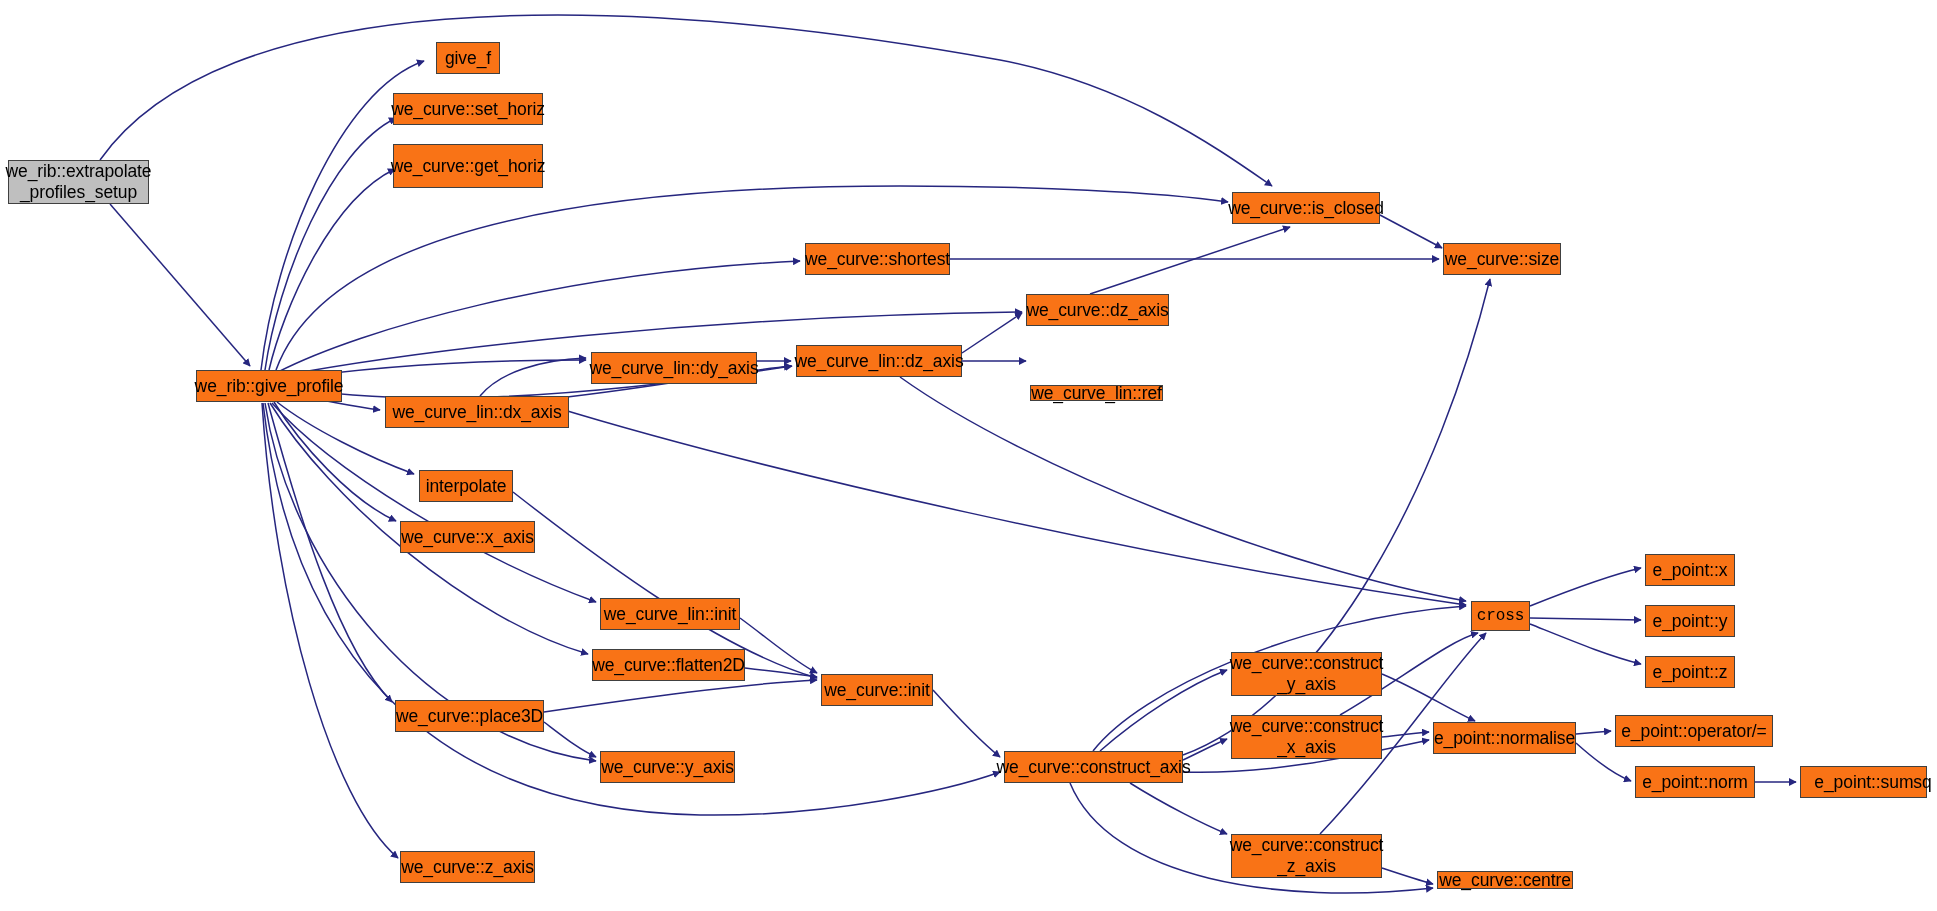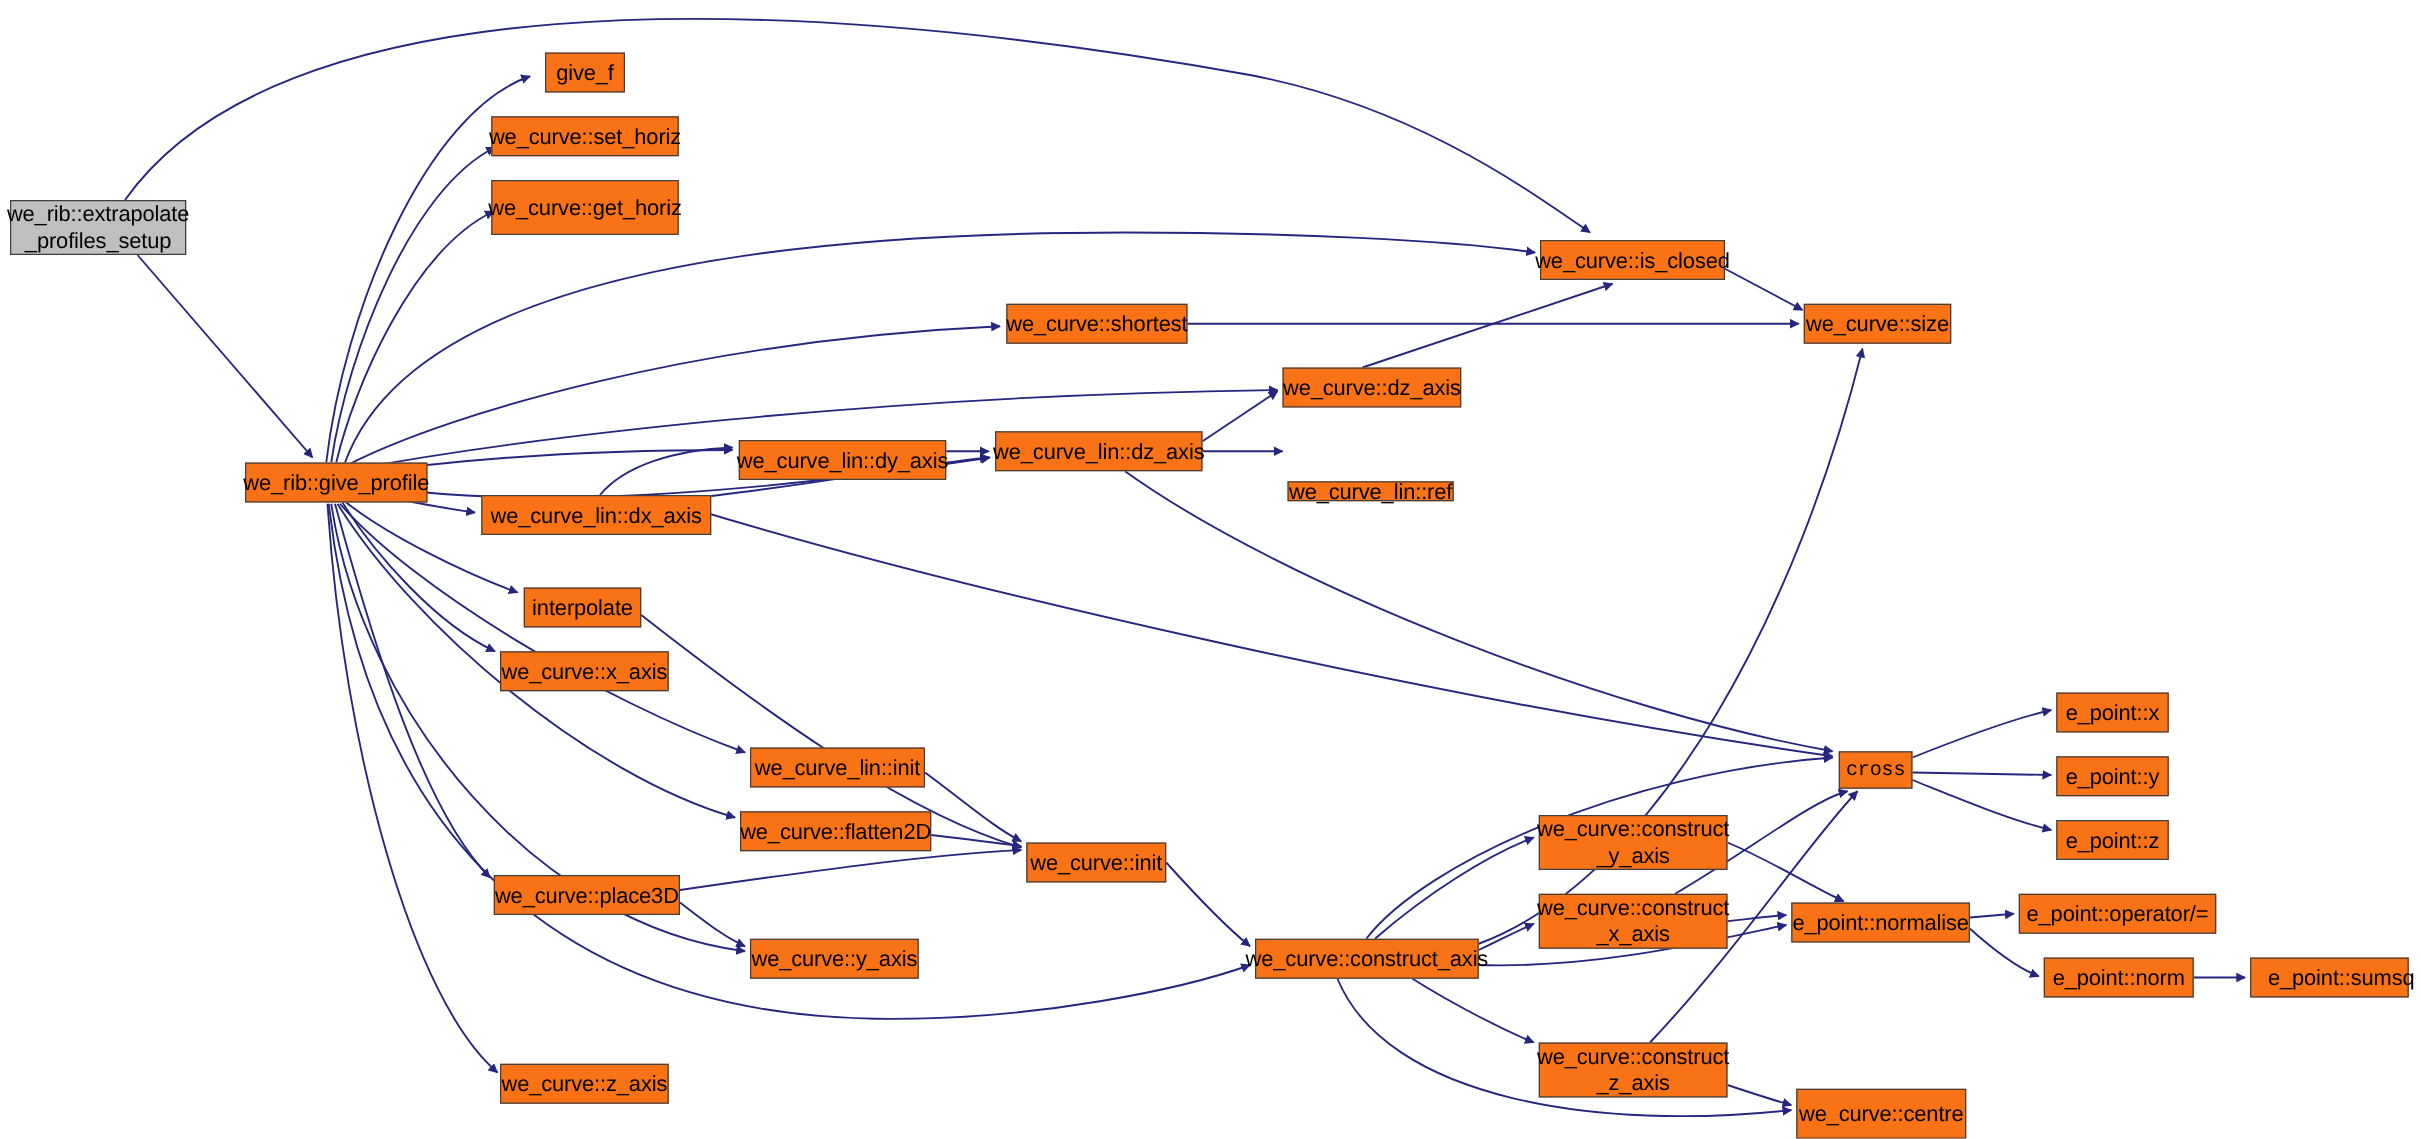--- a/index.html
+++ b/index.html
@@ -137,21 +137,21 @@
       <div class="node" style="left: 395px; top: 700px; width: 149px; height: 32px;">we_curve::place3D</div>
       <div class="node" style="left: 600px; top: 751px; width: 135px; height: 32px;">we_curve::y_axis</div>
       <div class="node" style="left: 400px; top: 851px; width: 135px; height: 32px;">we_curve::z_axis</div>
       <div class="node" style="left: 1004px; top: 751px; width: 179px; height: 32px;">we_curve::construct_axis</div>
       <div class="node" style="left: 1231px; top: 652px; width: 151px; height: 44px;">we_curve::construct
 _y_axis</div>
       <div class="node" style="left: 1231px; top: 715px; width: 151px; height: 44px;">we_curve::construct
 _x_axis</div>
       <div class="node" style="left: 1231px; top: 834px; width: 151px; height: 44px;">we_curve::construct
 _z_axis</div>
-      <div class="node" style="left: 1437px; top: 871px; width: 136px; height: 40px;">we_curve::centre</div>
+      <div class="node" style="left: 1437px; top: 871px; width: 136px; height: 18px;">we_curve::centre</div>
       <div class="node mono" style="left: 1471px; top: 601px; width: 59px; height: 30px;">cross</div>
       <div class="node" style="left: 1433px; top: 722px; width: 143px; height: 32px;">e_point::normalise</div>
       <div class="node" style="left: 1645px; top: 554px; width: 90px; height: 32px;">e_point::x</div>
       <div class="node" style="left: 1645px; top: 605px; width: 90px; height: 32px;">e_point::y</div>
       <div class="node" style="left: 1645px; top: 656px; width: 90px; height: 32px;">e_point::z</div>
       <div class="node" style="left: 1615px; top: 715px; width: 158px; height: 32px;">e_point::operator/=</div>
       <div class="node" style="left: 1635px; top: 766px; width: 120px; height: 32px;">e_point::norm</div>
       <div class="node" style="left: 1800px; top: 766px; width: 127px; height: 32px; padding-left: 24px;">e_point::sumsq</div>
     </div>
 </div>

